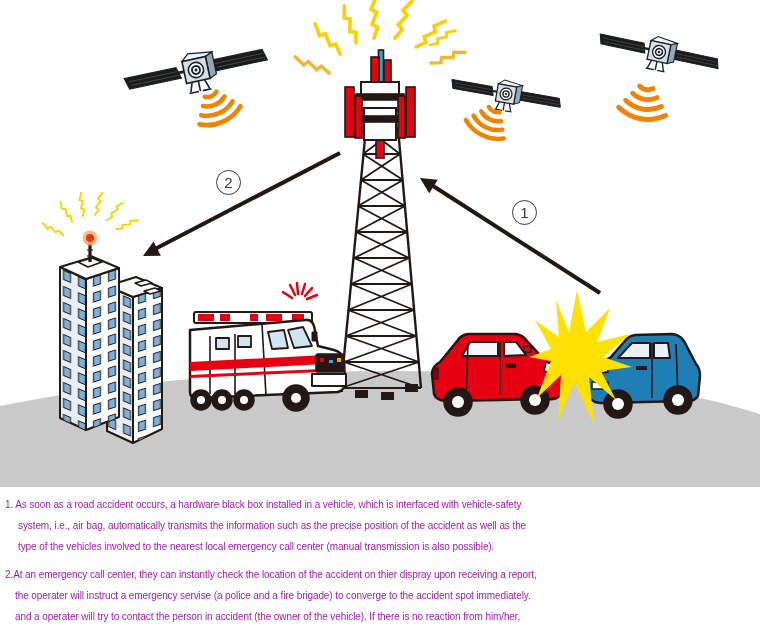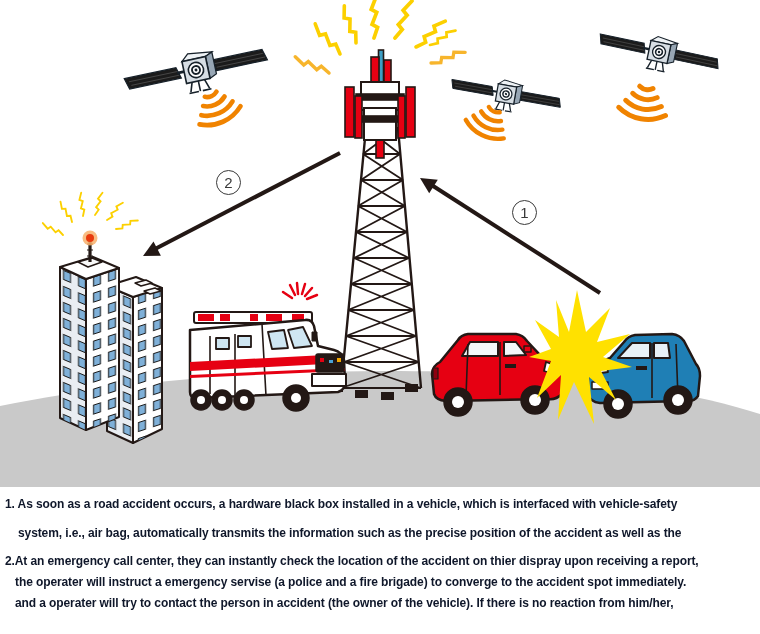--- a/index.html
+++ b/index.html
@@ -4,24 +4,24 @@
 <style>
   html,body{margin:0;padding:0;background:#fff;}
   .stage{position:relative;width:760px;height:634px;background:#ffffff;overflow:hidden;
          font-family:"Liberation Sans",sans-serif;}
   .scene-svg{position:absolute;left:0;top:0;}
   .step-badge{position:absolute;width:23px;height:23px;border:1.6px solid #3a3a3a;border-radius:50%;
               background:#fff;color:#3a3a3a;font-size:15px;line-height:23px;text-align:center;
               font-family:"Liberation Sans",sans-serif;}
   .badge-2{left:216px;top:170px;}
   .badge-1{left:512px;top:200px;}
-  .caption{position:absolute;left:5px;top:494px;width:754px;color:#0f172a;
-           font-size:12px;letter-spacing:-0.1px;font-weight:bold;}
+  .caption{position:absolute;left:5px;top:494px;width:754px;color:#a21caf;
+           font-size:10px;letter-spacing:-0.1px;}
   .caption .line{white-space:nowrap;height:21px;line-height:21px;overflow:visible;}
-  .p1 .line + .line{padding-left:13px;margin-top:8px;}
+  .p1 .line + .line{padding-left:13px;}
   .p2{margin-top:7px;}
   .p2 .line + .line{padding-left:10px;}
 </style>
 </head>
 <body>
 
 <div class="stage">
 
   <svg class="scene-svg" width="760" height="490" viewBox="0 0 760 490">
     <defs>
@@ -255,20 +255,21 @@
     <polygon fill="#ffe100" points="577,290 586,332 610,308 597,342 630,334 603,357 632,367 601,371 616,400 589,377 594,424 574,382 558,420 561,375 537,398 551,361 529,357 551,349 535,320 559,337 556,300 569,332"></polygon>
   </svg>
 
   <div class="step-badge badge-2">2</div>
   <div class="step-badge badge-1">1</div>
 
   <div class="caption">
     <div class="para p1">
       <div class="line">1. As soon as a road accident occurs, a hardware black box installed in a vehicle, which is interfaced with vehicle-safety</div>
       <div class="line">system, i.e., air bag, automatically transmits the information such as the precise position of the accident as well as the</div>
+      <div class="line">type of the vehicles involved to the nearest local emergency call center (manual transmission is also possible).</div>
     </div>
     <div class="para p2">
       <div class="line">2.At an emergency call center, they can instantly check the location of the accident on thier dispray upon receiving a report,</div>
       <div class="line">the operater will instruct a emergency servise (a police and a fire brigade) to converge to the accident spot immediately.</div>
       <div class="line">and a operater will try to contact the person in accident (the owner of the vehicle). If there is no reaction from him/her,</div>
     </div>
   </div>
 
 </div>
 

